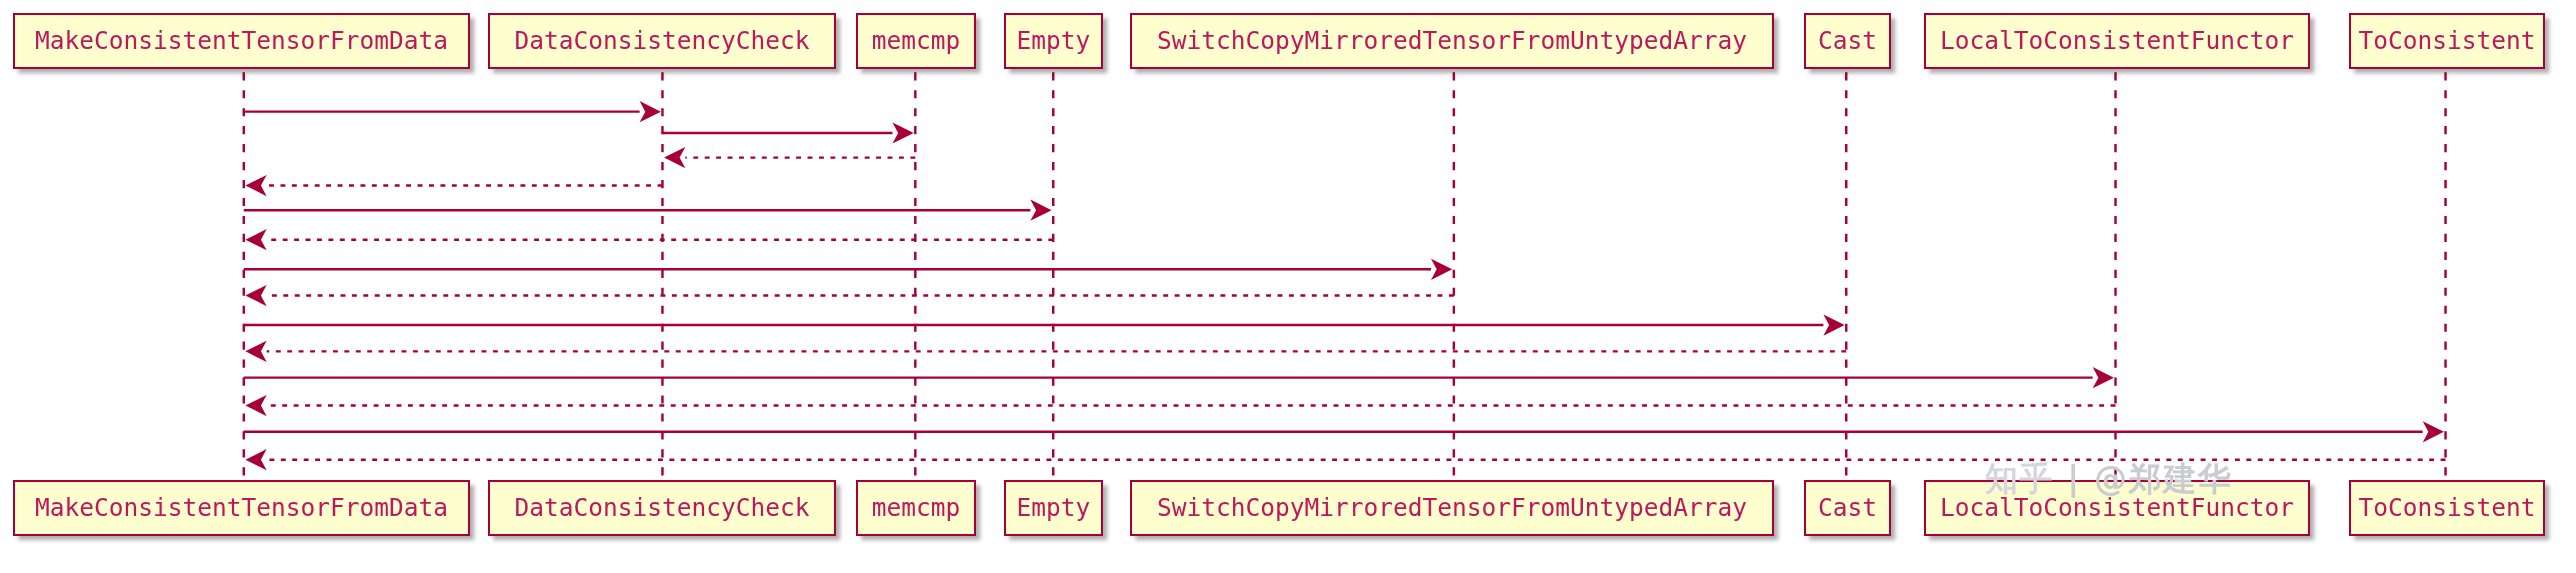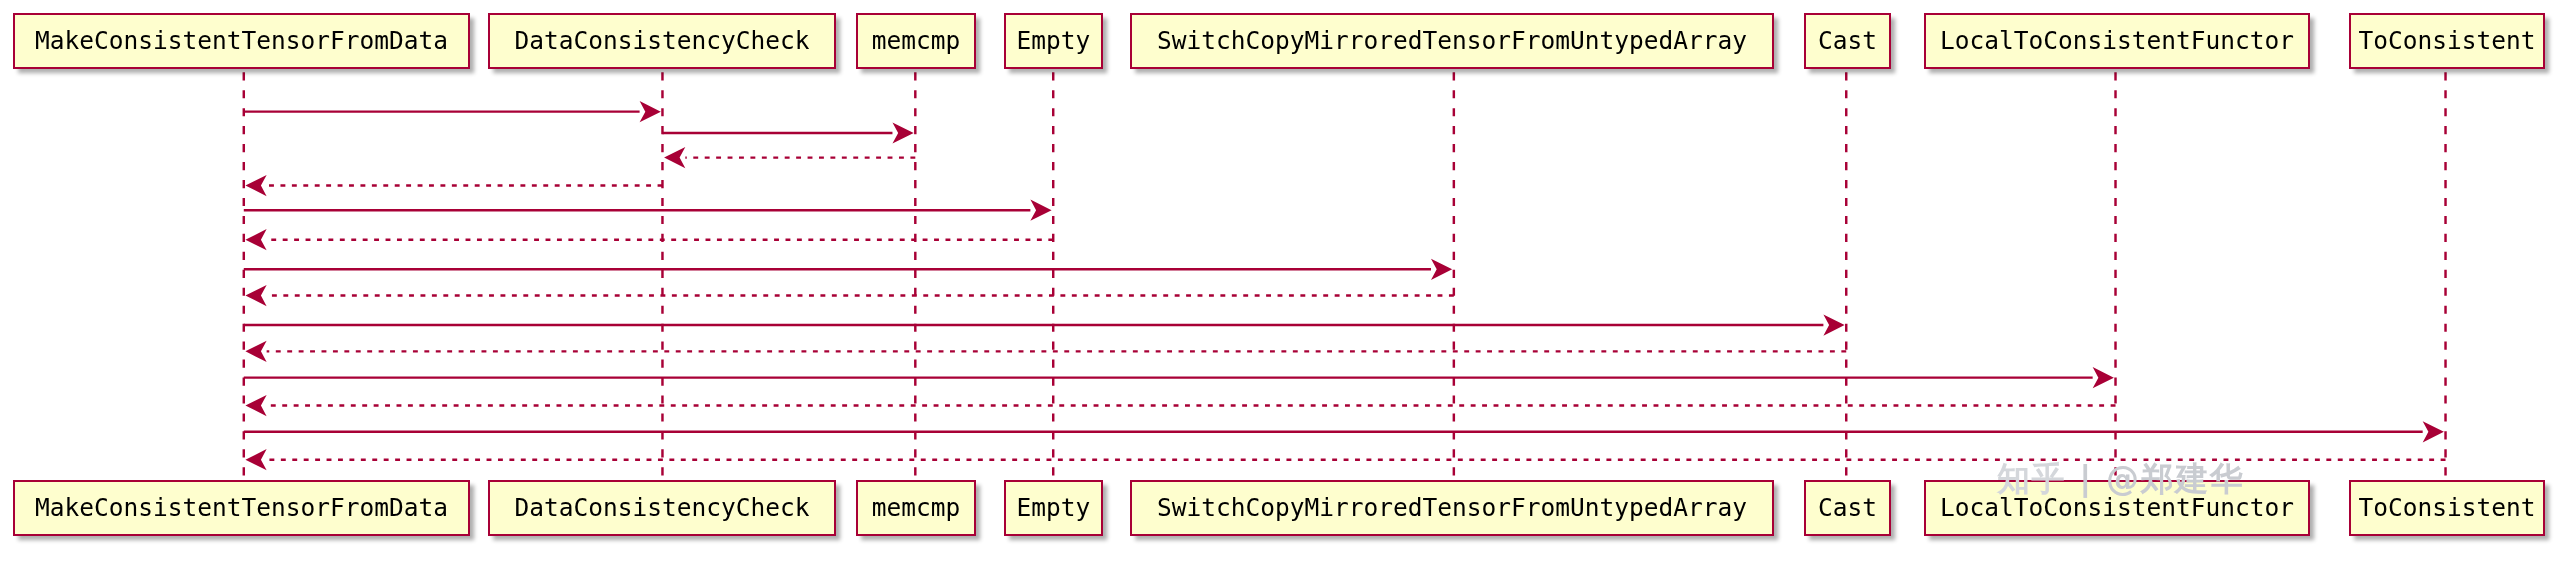--- a/index.html
+++ b/index.html
@@ -5,37 +5,37 @@
   html,body{margin:0;padding:0;background:#ffffff;}
   body{font-family:"DejaVu Sans Mono","Liberation Mono",monospace;}
   #canvas{position:relative;width:2576px;height:573px;background:#ffffff;overflow:hidden;}
   svg{position:absolute;left:0;top:0;width:2576px;height:573px;}
   .part-box{
     position:absolute;
     background:#FEFECE;
     border:2.5px solid #A80036;
     box-sizing:border-box;
     display:flex;align-items:center;justify-content:center;
-    color:#000000;
+    color:#be185d;
     font-size:24.5px;
     line-height:1;
     white-space:nowrap;
     box-shadow:4.9px 4.9px 4.1px rgba(0,0,0,0.32);
   }
   .wm{
     position:absolute;
     color:#c9ccd1;
     font-family:"DejaVu Sans","Liberation Sans",sans-serif;
     font-size:33px;
     font-weight:bold;
     letter-spacing:1.6px;
     white-space:nowrap;
     user-select:none;
   }
-  .wm .wm-logo{color:#d4d7db;margin-left:12px;}
+  .wm .wm-logo{color:#d4d7db;}
 </style>
 </head>
 <body>
 
 <div id="canvas">
   <svg id="lines" xmlns="http://www.w3.org/2000/svg" viewBox="0 0 3154 702" width="2576" height="573">
       <line x1="297.702" y1="88.48299999999999" x2="297.702" y2="587.358" stroke="#A80036" stroke-width="3" stroke-dasharray="10,12"></line>
       <line x1="810.6344999999999" y1="88.48299999999999" x2="810.6344999999999" y2="587.358" stroke="#A80036" stroke-width="3" stroke-dasharray="10,12"></line>
       <line x1="1120.4054999999998" y1="88.48299999999999" x2="1120.4054999999998" y2="587.358" stroke="#A80036" stroke-width="3" stroke-dasharray="10,12"></line>
       <line x1="1289.3715" y1="88.48299999999999" x2="1289.3715" y2="587.358" stroke="#A80036" stroke-width="3" stroke-dasharray="10,12"></line>

